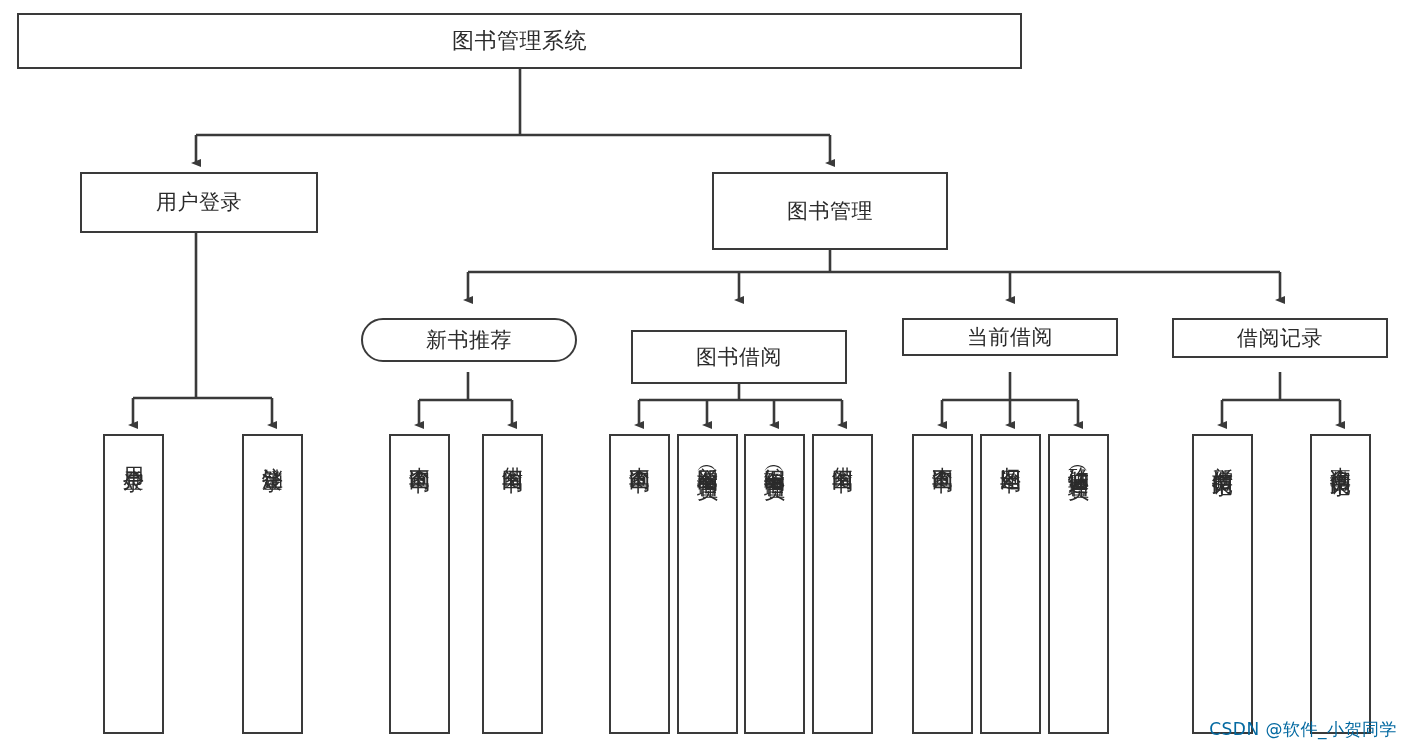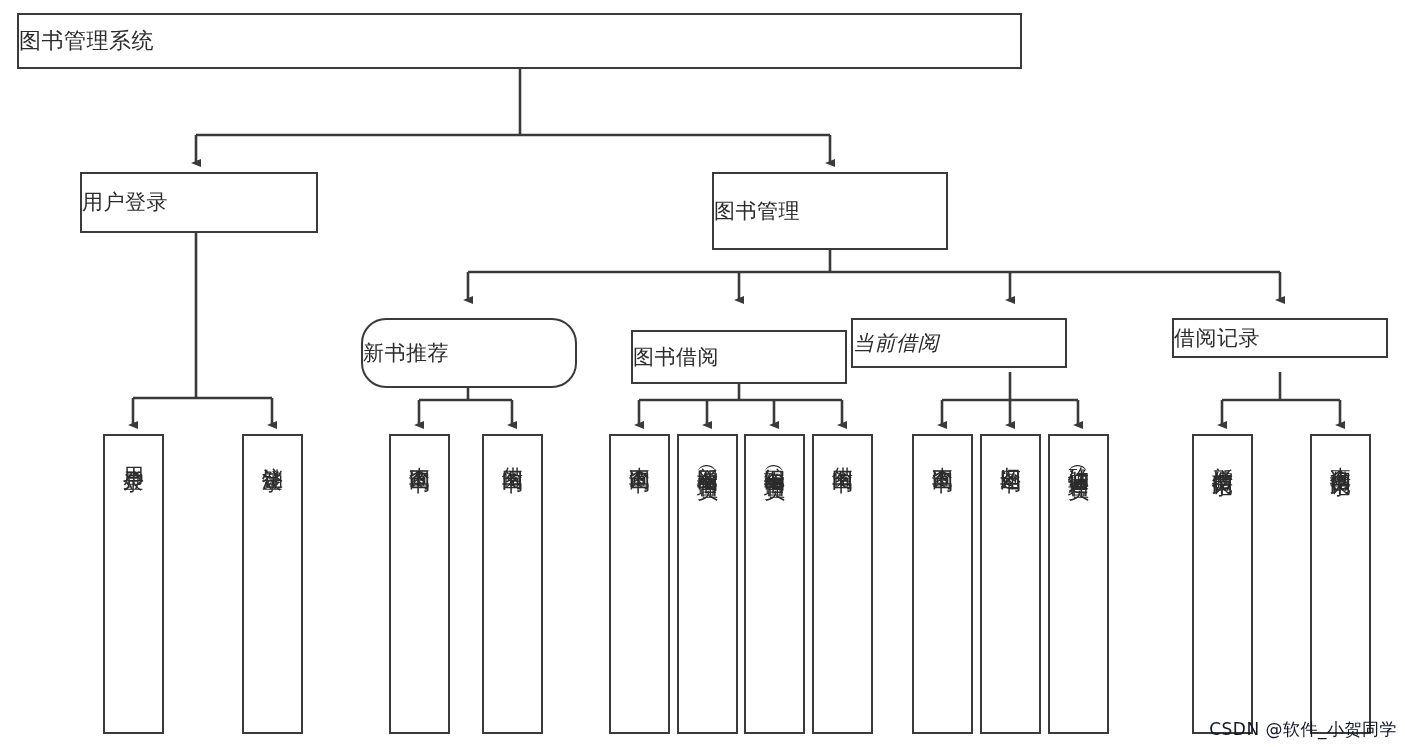--- a/index.html
+++ b/index.html
@@ -24,21 +24,21 @@
     width: 1405px;
     height: 747px;
   }
   .node {
     position: absolute;
     box-sizing: border-box;
     border: 2px solid #3a3a3a;
     background: #ffffff;
     display: flex;
     align-items: center;
-    justify-content: flex-start;
+    justify-content: center;
     color: #2b2b2b;
   }
   .node-label {
     display: block;
     text-align: center;
     line-height: 1.18;
     white-space: nowrap;
     color: #2b2b2b;
   }
   .node.horizontal .node-label {
@@ -60,21 +60,21 @@
     font-size: 21px;
     line-height: 1.05;
     letter-spacing: 2px;
     white-space: nowrap;
   }
   .watermark {
     position: absolute;
     right: 8px;
     bottom: 6px;
     font-size: 17px;
-    color: #0f172a;
+    color: #0369a1;
     letter-spacing: 0.5px;
     white-space: nowrap;
     pointer-events: none;
   }
 </style>
 </head>
 <body>
 
 <div id="canvas">
 
@@ -132,27 +132,27 @@
     <span class="node-label">图书管理系统</span>
   </div>
 
   <div class="node horizontal" style="left:80px; top:172px; width:238px; height:61px;">
     <span class="node-label">用户登录</span>
   </div>
   <div class="node horizontal" style="left:712px; top:172px; width:236px; height:78px;">
     <span class="node-label">图书管理</span>
   </div>
 
-  <div class="node horizontal" style="left:361px; top:318px; width:216px; height:70px;border-radius:25px;">
+  <div class="node horizontal" style="left:361px; top:318px; width:216px; height:44px;border-radius:25px;">
     <span class="node-label">新书推荐</span>
   </div>
   <div class="node horizontal" style="left:631px; top:318px; width:216px; height:54px;margin-top:12px;">
     <span class="node-label">图书借阅</span>
   </div>
-  <div class="node horizontal" style="left:851px; top:318px; width:216px; height:50px;font-style:italic;">
+  <div class="node horizontal" style="left:902px; top:318px; width:216px; height:38px;">
     <span class="node-label">当前借阅</span>
   </div>
   <div class="node horizontal" style="left:1172px; top:318px; width:216px; height:40px;">
     <span class="node-label">借阅记录</span>
   </div>
 
   <div class="node vertical" style="left:103px; top:434px; width:61px; height:300px;">
     <span class="node-label">用户登录</span>
   </div>
   <div class="node vertical" style="left:242px; top:434px; width:61px; height:300px;">

